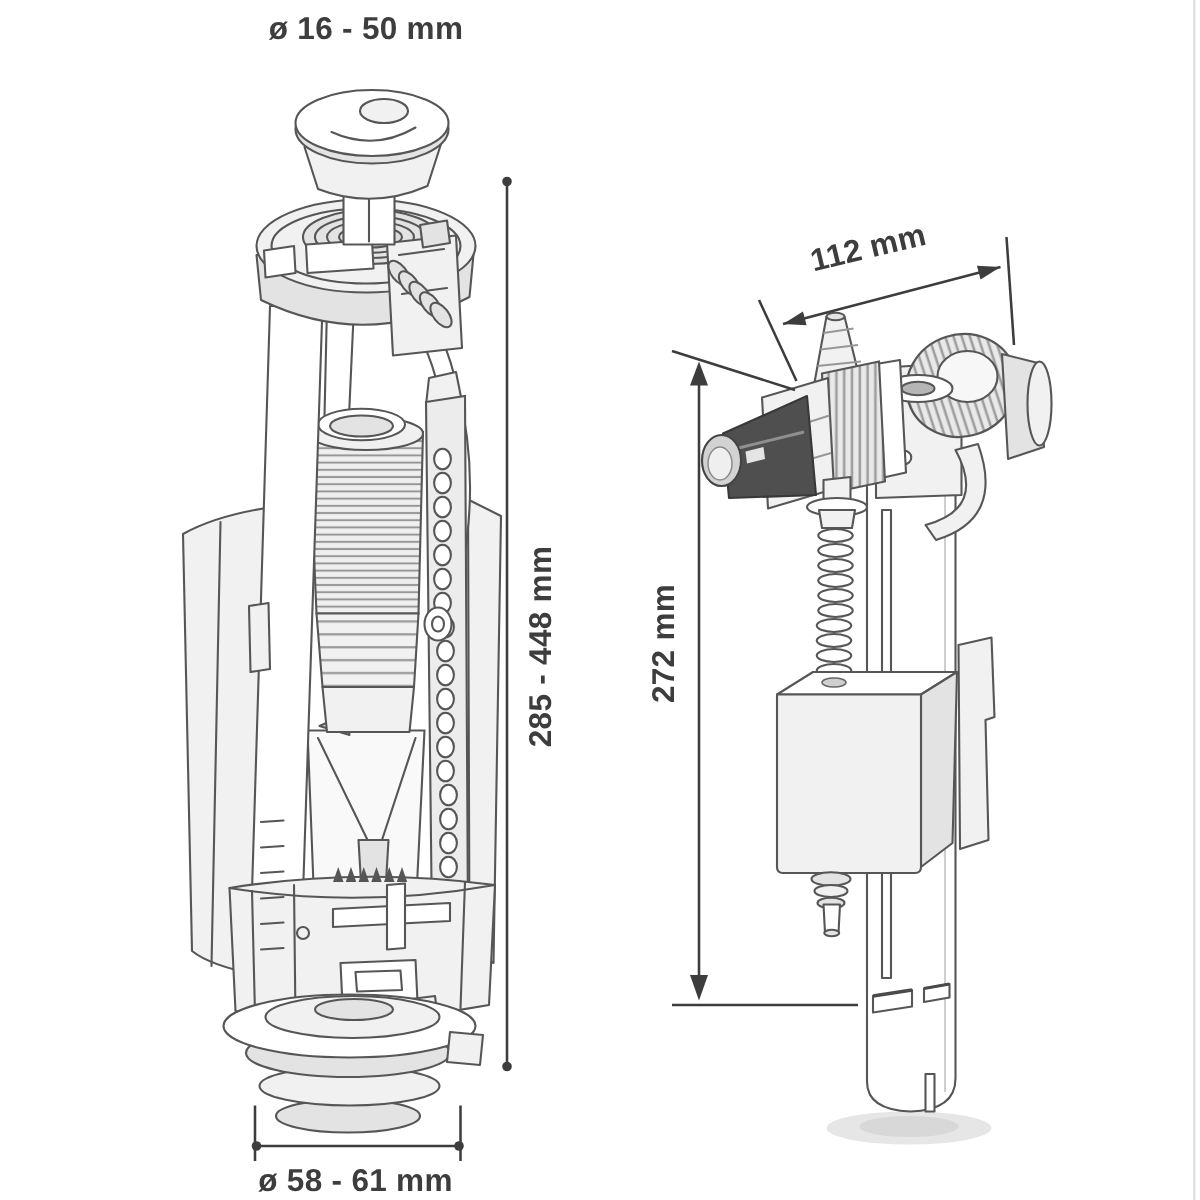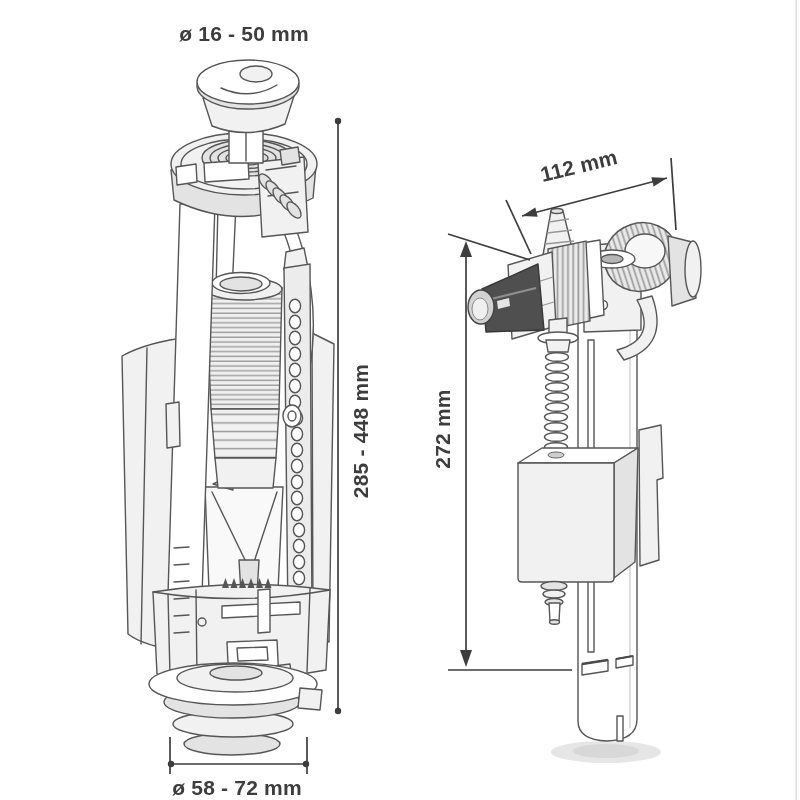--- a/index.html
+++ b/index.html
@@ -262,23 +262,23 @@
   <g>
     <line class="dim" x1="506" y1="200" x2="531" y2="254"></line>
     <line class="dim" x1="671" y1="158" x2="676" y2="230"></line>
     <line class="dim" x1="522" y1="216" x2="667" y2="178"></line>
     <polygon class="dimf" points="522,216 535.3,207.6 537.7,216.8"></polygon>
     <polygon class="dimf" points="667,178 651.3,177.2 653.7,186.4"></polygon>
   </g>
   <rect x="795.5" y="0" width="1.4" height="800" fill="var(--edge-artifact,#dcdcdc)"></rect>
 </svg>
 
-<div class="label" style="left:244px;top:34px;">ø 16 - 50 mm</div>
+<div class="label" style="left:244px;top:20px;">ø 16 - 50 mm</div>
 
 <div class="label rot90" style="left:361px;top:431px;">285 - 448 mm</div>
 
-<div class="label" style="left:237px;top:788px;">ø 58 - 72 mm</div>
+<div class="label" style="left:237px;top:788px;">ø 58 - 61 mm</div>
 
 <div class="label rot14" style="left:579px;top:166px;">112 mm</div>
 
 <div class="label rot90" style="left:443px;top:429px;">272 mm</div>
 
 </div>
 
 </body></html>

